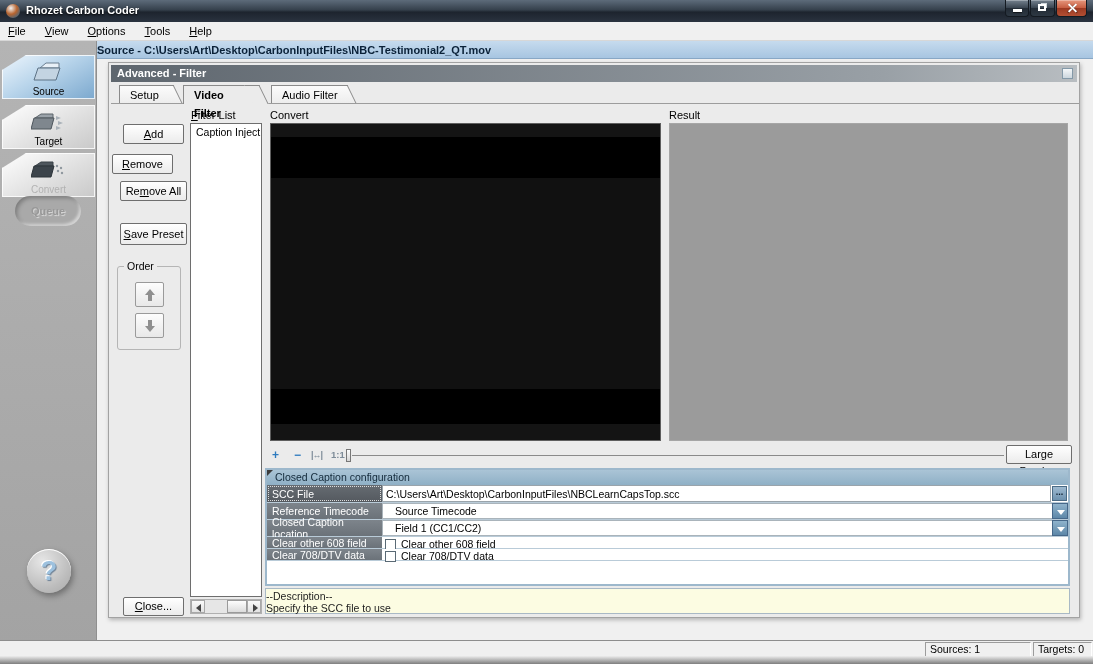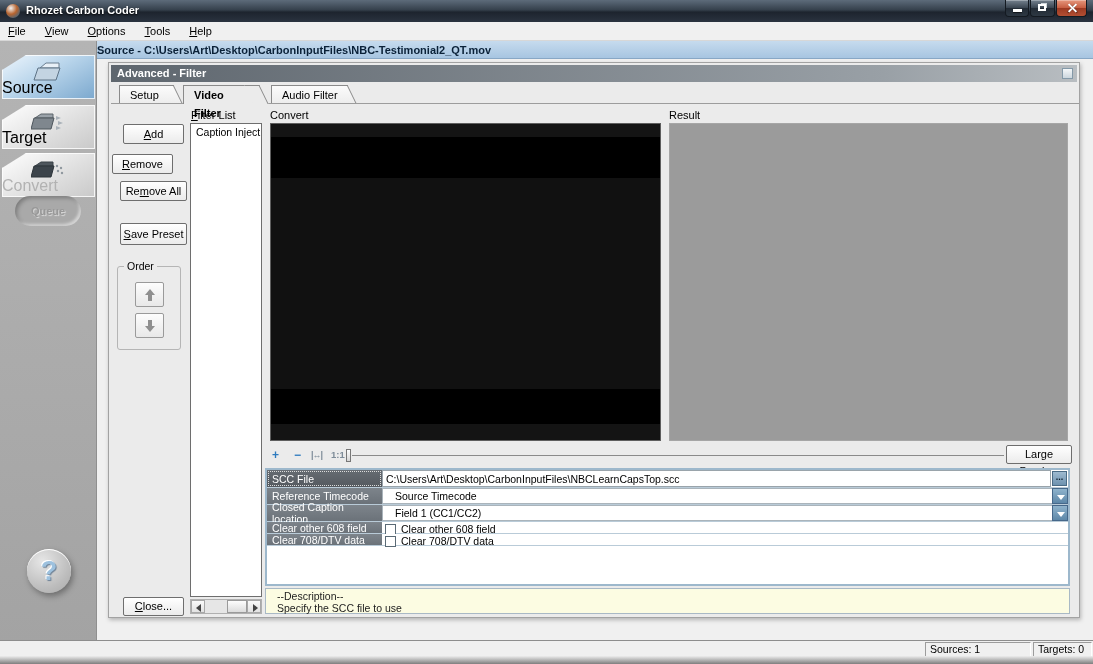--- a/index.html
+++ b/index.html
@@ -29,21 +29,21 @@
   .menubar { position:absolute; left:0; top:22px; width:1093px; height:19px; background:#f0f0f0; border-bottom:1px solid #d7d7d7; }
   .menu-item { display:inline-block; padding:3px 8px 0 8px; height:19px; cursor:default; }
 
   
   .sidebar { position:absolute; left:0; top:41px; width:97px; height:604px;
     background:linear-gradient(#b4b4b4, #a3a3a3); border-right:1px solid #8f8f8f; }
   .side-tab { position:absolute; left:2px; width:93px; height:44px;
     clip-path:polygon(24px 0, 100% 0, 100% 100%, 0 100%, 0 15px);
     background:linear-gradient(150deg, #ffffff, #dedede 60%, #c9c9c9);
     box-shadow:inset 0 0 0 1px rgba(255,255,255,.8); }
-  .side-tab .tab-caption { position:absolute; left:0; right:0; bottom:2px; font-size:16px; }
+  .side-tab .tab-caption { position:absolute; left:0; right:0; bottom:2px; text-align:center; font-size:10px; }
   .side-tab svg { position:absolute; left:50%; top:5px; transform:translateX(-50%); }
   .tab-source { top:14px; background:linear-gradient(150deg, #eef6fd 0%, #b9d5eb 45%, #7ba8ce 100%); }
   .tab-target { top:64px; }
   .tab-convert { top:112px; }
   .tab-convert .tab-caption { color:#b2b2b2; }
   .queue-btn { position:absolute; left:15px; top:155px; width:66px; height:30px; border-radius:15px;
     background:#a9a9a9; color:#989898; font-weight:bold; text-align:center; line-height:30px;
     box-shadow:inset 2px 2px 4px rgba(0,0,0,.28), inset -2px -2px 3px rgba(255,255,255,.55);
     text-shadow:1px 1px 1px rgba(255,255,255,.6); }
   .help-btn { position:absolute; left:27px; top:508px; width:44px; height:44px; border-radius:50%;
@@ -139,21 +139,21 @@
     background:linear-gradient(#9ebad0,#6e92af); border:1px solid #4a6b85; color:#0d1f2e;
     font-size:9px; line-height:11px; text-align:center; font-weight:bold; }
   .dd-text { position:absolute; left:0; top:0; bottom:0; right:0; border:1px solid #aab4bb; line-height:15px; padding-left:12px; }
   .dd-arrow { position:absolute; right:0; top:0; width:16px; height:100%;
     background:linear-gradient(#8fb3cc,#5d87a8); border:1px solid #46688a; }
   .dd-arrow::after { content:''; position:absolute; left:4px; top:6px; border-left:4px solid transparent; border-right:4px solid transparent; border-top:5px solid #fff; }
   .cb { display:inline-block; width:11px; height:11px; border:1px solid #5a6a75; background:#fff; margin:0 5px 0 3px; vertical-align:middle; }
   .cb-text { vertical-align:middle; }
 
   .desc-box { position:absolute; left:156px; top:525px; width:805px; height:26px; background:#fcfce2;
-    border:1px solid #a9b9c5; font-size:10.5px; line-height:12px; padding:1px 11px; color:#1d1d1d; }
+    border:1px solid #a9b9c5; font-size:10.5px; line-height:12px; padding:1px 0; color:#1d1d1d; }
 
   
   .statusbar { position:absolute; left:0; top:640px; width:1093px; height:16px; background:#f0f0f0; border-top:1px solid #8d8d8d; }
   .status-cell { position:absolute; top:1px; height:16px; font-size:10.5px; line-height:13px; padding-left:4px;
     border:1px solid; border-color:#9c9c9c #ffffff #ffffff #9c9c9c; background:#f0f0f0; }
   .cell-sources { left:925px; width:106px; }
   .cell-targets { left:1033px; width:59px; }
   .bottom-strip { position:absolute; left:0; top:656px; width:1093px; height:8px; background:linear-gradient(#ededed,#7e7e7e); }
   u { text-decoration:underline; }
 </style>
@@ -271,20 +271,24 @@
 
     <span class="zoom-tool zt-plus">+</span>
     <span class="zoom-tool zt-minus">−</span>
     <span class="zoom-tool zt-fit">|↔|</span>
     <span class="zoom-tool zt-one">1:1</span>
     <div class="slider-track"></div>
     <div class="slider-handle"></div>
     <div class="btn3d btn-large-preview">Large <u>P</u>review</div>
 
     <div class="cc-box">
+      <div class="cc-header">
+        <span class="cc-notch"></span>
+        <span>Closed Caption configuration</span>
+      </div>
       <div class="cc-row row-h18">
         <div class="cc-label selected">SCC File</div>
         <div class="cc-value">
           <div class="cc-input">C:\Users\Art\Desktop\CarbonInputFiles\NBCLearnCapsTop.scc</div>
           <div class="browse-btn">...</div>
         </div>
       </div>
       <div class="cc-row row-h17">
         <div class="cc-label">Reference Timecode</div>
         <div class="cc-value">

